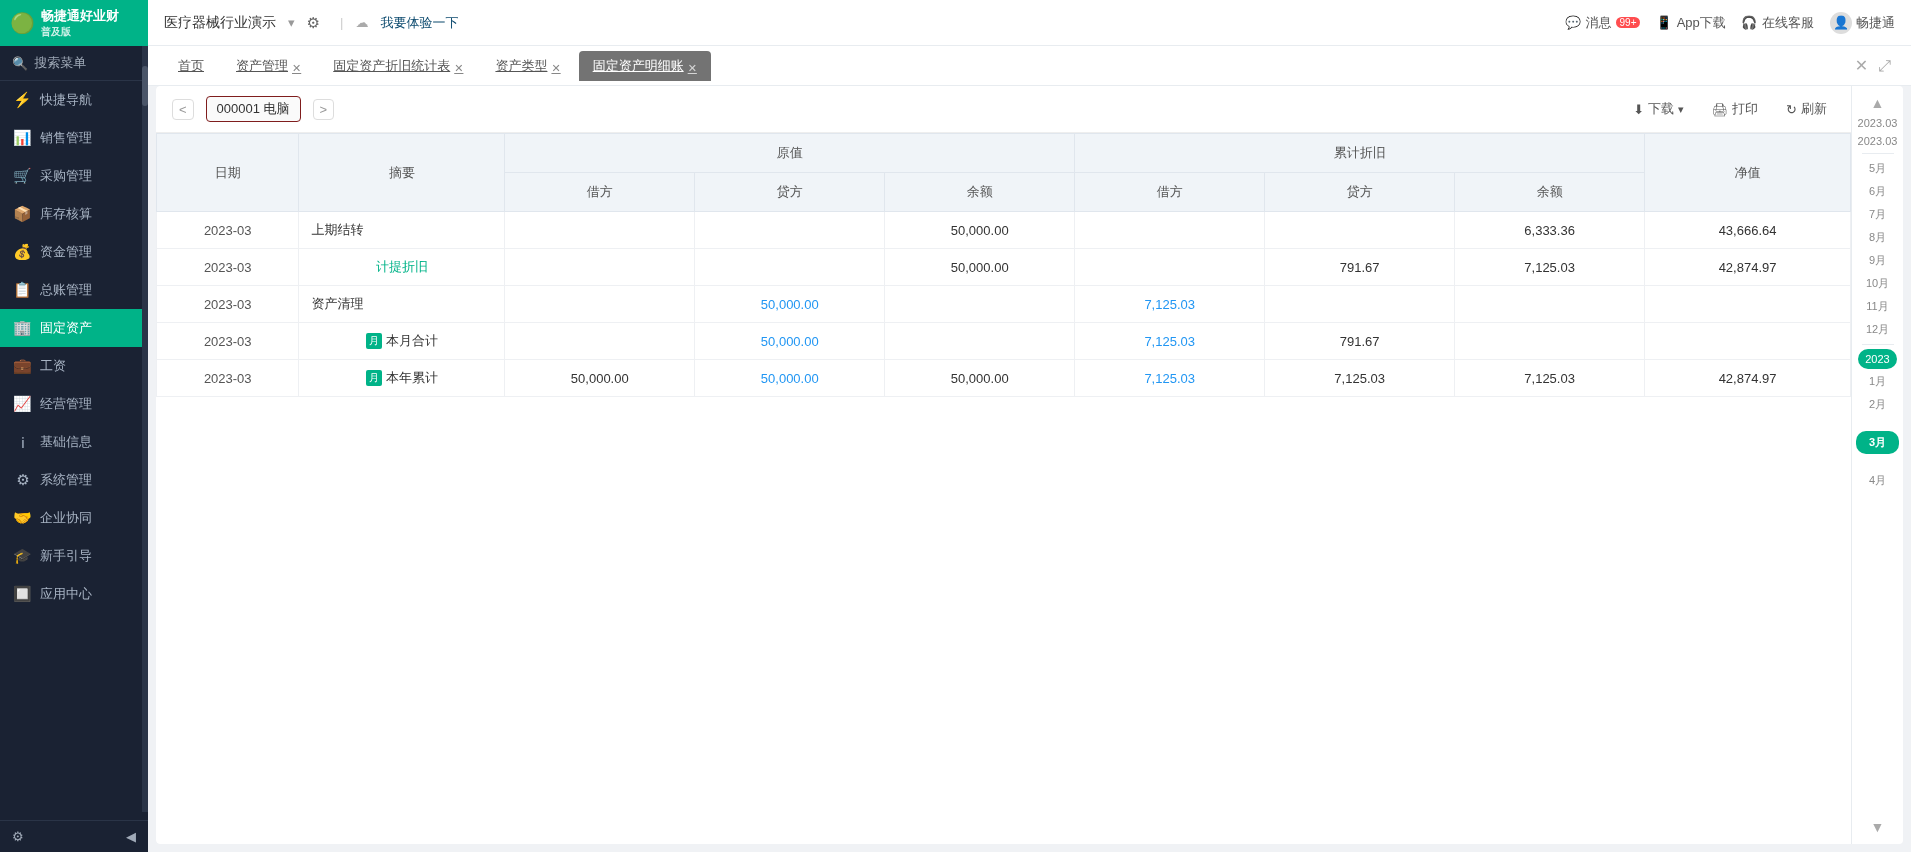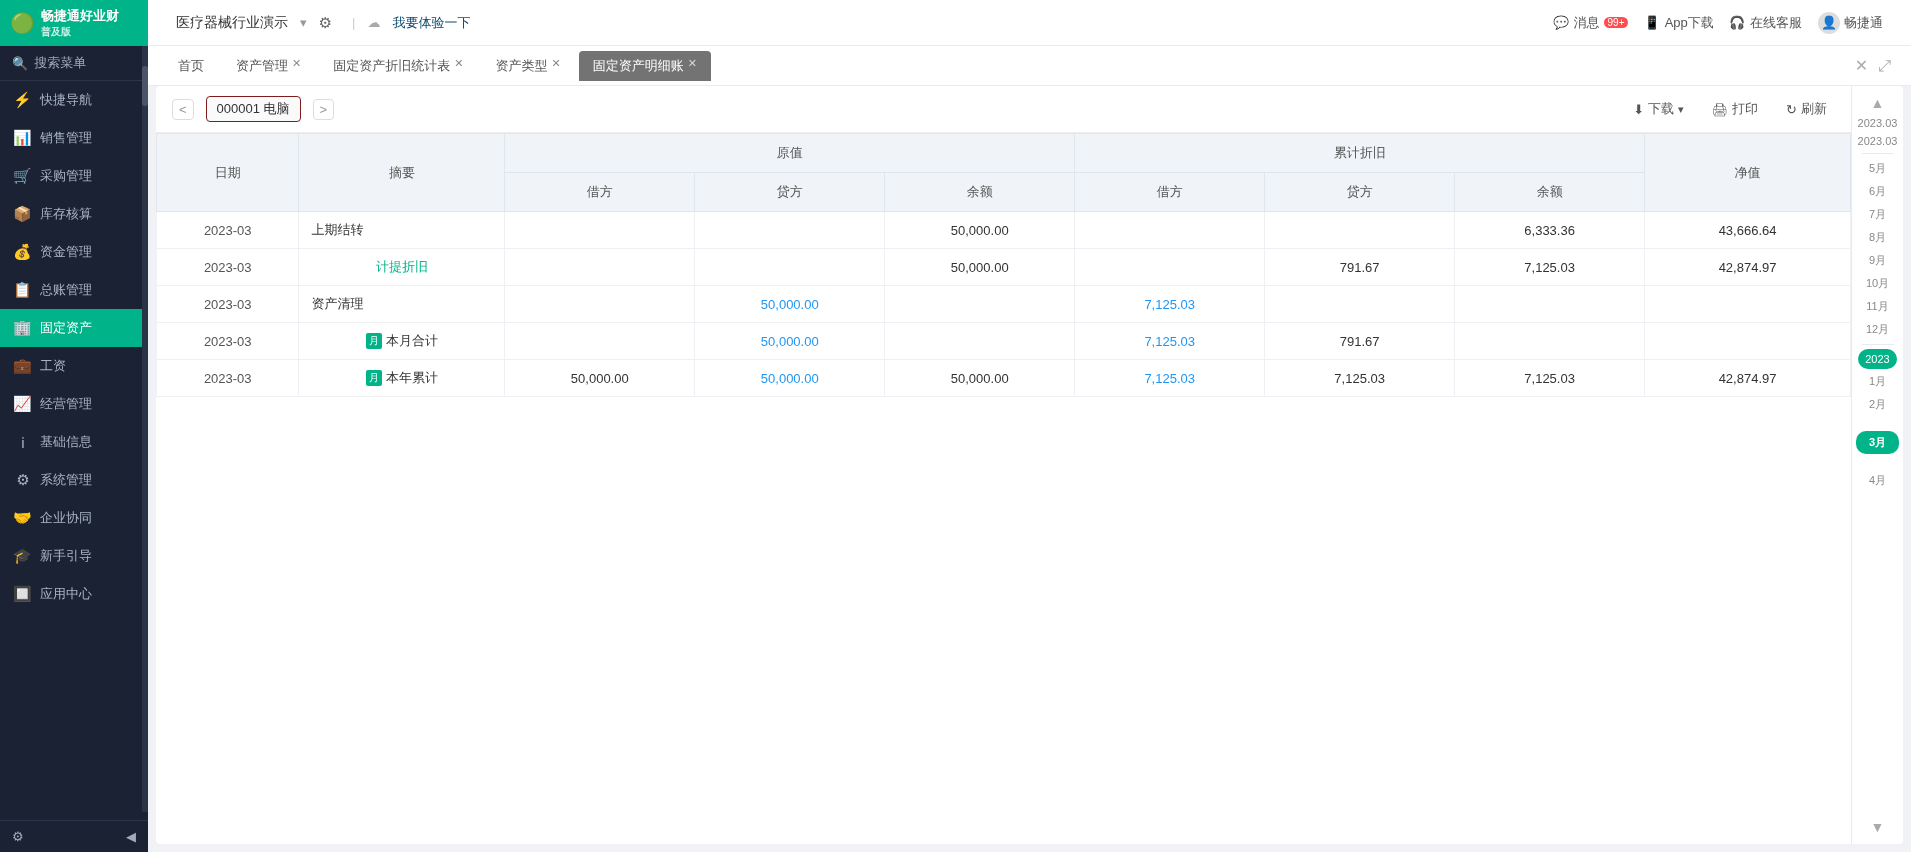--- a/index.html
+++ b/index.html
@@ -85,21 +85,21 @@
       background: #f0f2f5;
       overflow: hidden;
     }
 
     
     .topbar {
       background: white;
       height: 46px;
       display: flex;
       align-items: center;
-      padding: 0 28px;
+      padding: 0 16px;
       border-bottom: 1px solid #e8ecf0;
       gap: 12px;
     }
     .topbar-right {
       margin-left: auto;
       display: flex;
       align-items: center;
       gap: 16px;
       color: #555;
       font-size: 13px;
@@ -131,23 +131,24 @@
       border-bottom: 1px solid #e8ecf0;
       gap: 4px;
     }
     .tab {
       padding: 6px 14px;
       font-size: 13px;
       color: #555;
       cursor: pointer;
       border-radius: 4px 4px 0 0;
       display: flex;
-      align-items: flex-start;
+      align-items: flex-end;
       gap: 4px;
       white-space: nowrap;
+      text-decoration: underline;
     }
     .tab.active {
       background: #737373;
       color: white;
     }
     .tab-close {
       font-size: 11px;
       color: inherit;
       cursor: pointer;
       opacity: 0.7;

